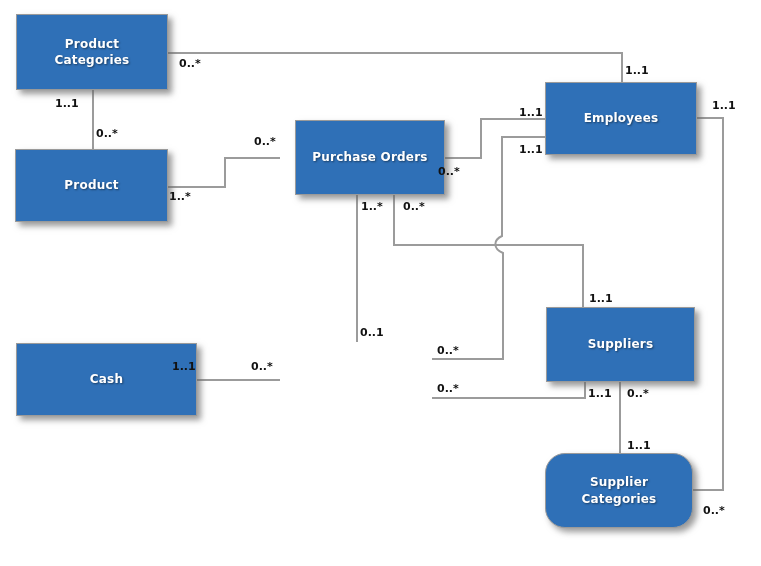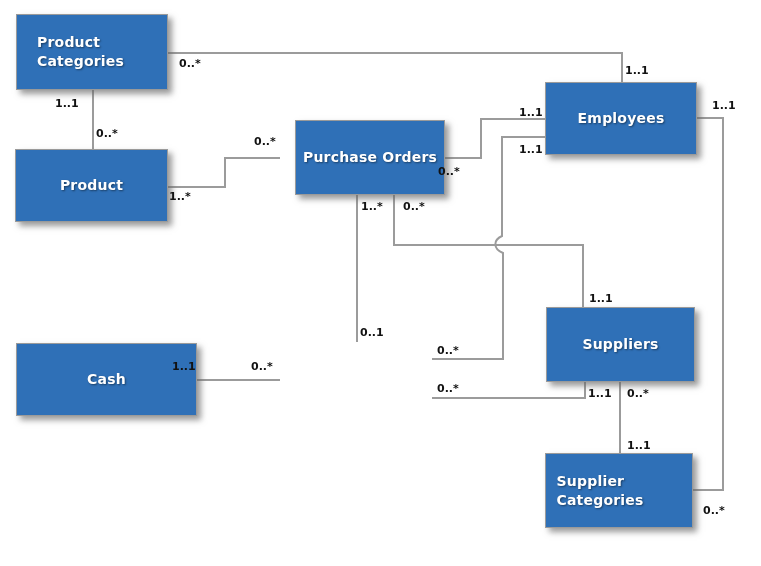--- a/index.html
+++ b/index.html
@@ -15,23 +15,23 @@
     position:absolute;
     background:#2F70B7;
     border:1px solid #9a9a9a;
     box-shadow:4px 4px 6px rgba(100,100,100,.65);
     display:flex;align-items:center;justify-content:center;
     box-sizing:border-box;
   }
   .entity .lbl{
     color:#ffffff;
     font-weight:bold;
-    font-size:14px;
+    font-size:12px;
     line-height:1.35;
-    text-align:left;
+    text-align:center;
     text-shadow:1px 1px 2px rgba(0,0,0,.45);
     letter-spacing:.2px;
   }
   .w110 .lbl{max-width:110px;}
   .w125 .lbl{max-width:125px;}
   .w135 .lbl{max-width:135px;}
   .card{
     position:absolute;
     font-weight:bold;
     font-size:11px;
@@ -76,21 +76,21 @@
 
   <div class="entity" style="left:16px;top:343px;width:181px;height:73px;">
     <span class="lbl">Cash</span>
   </div>
 
 
   <div class="entity" style="left:546px;top:307px;width:149px;height:75px;">
     <span class="lbl">Suppliers</span>
   </div>
 
-  <div class="entity w125" style="left:545px;top:453px;width:148px;height:75px;">
+  <div class="entity w125" style="left:545px;top:453px;width:148px;height:75px;border-radius:20px;">
     <span class="lbl">Supplier Categories</span>
   </div>
 
   <span class="card" style="left:55px;top:97px;">1..1</span>
   <span class="card" style="left:96px;top:127px;">0..*</span>
 
   <span class="card" style="left:179px;top:57px;">0..*</span>
   <span class="card" style="left:625px;top:64px;">1..1</span>
 
   <span class="card" style="left:169px;top:190px;">1..*</span>

